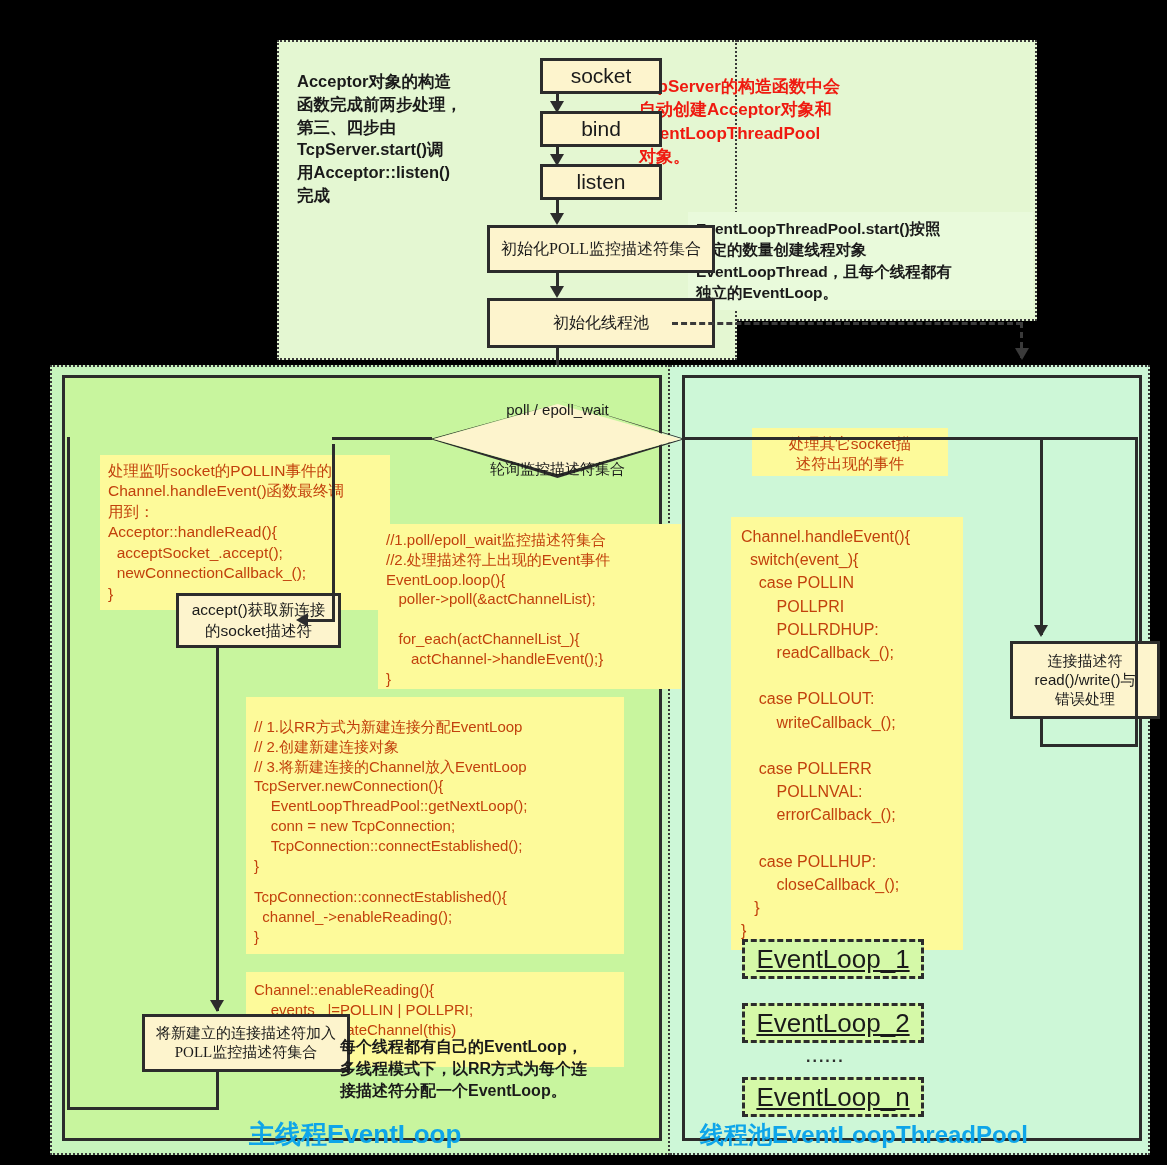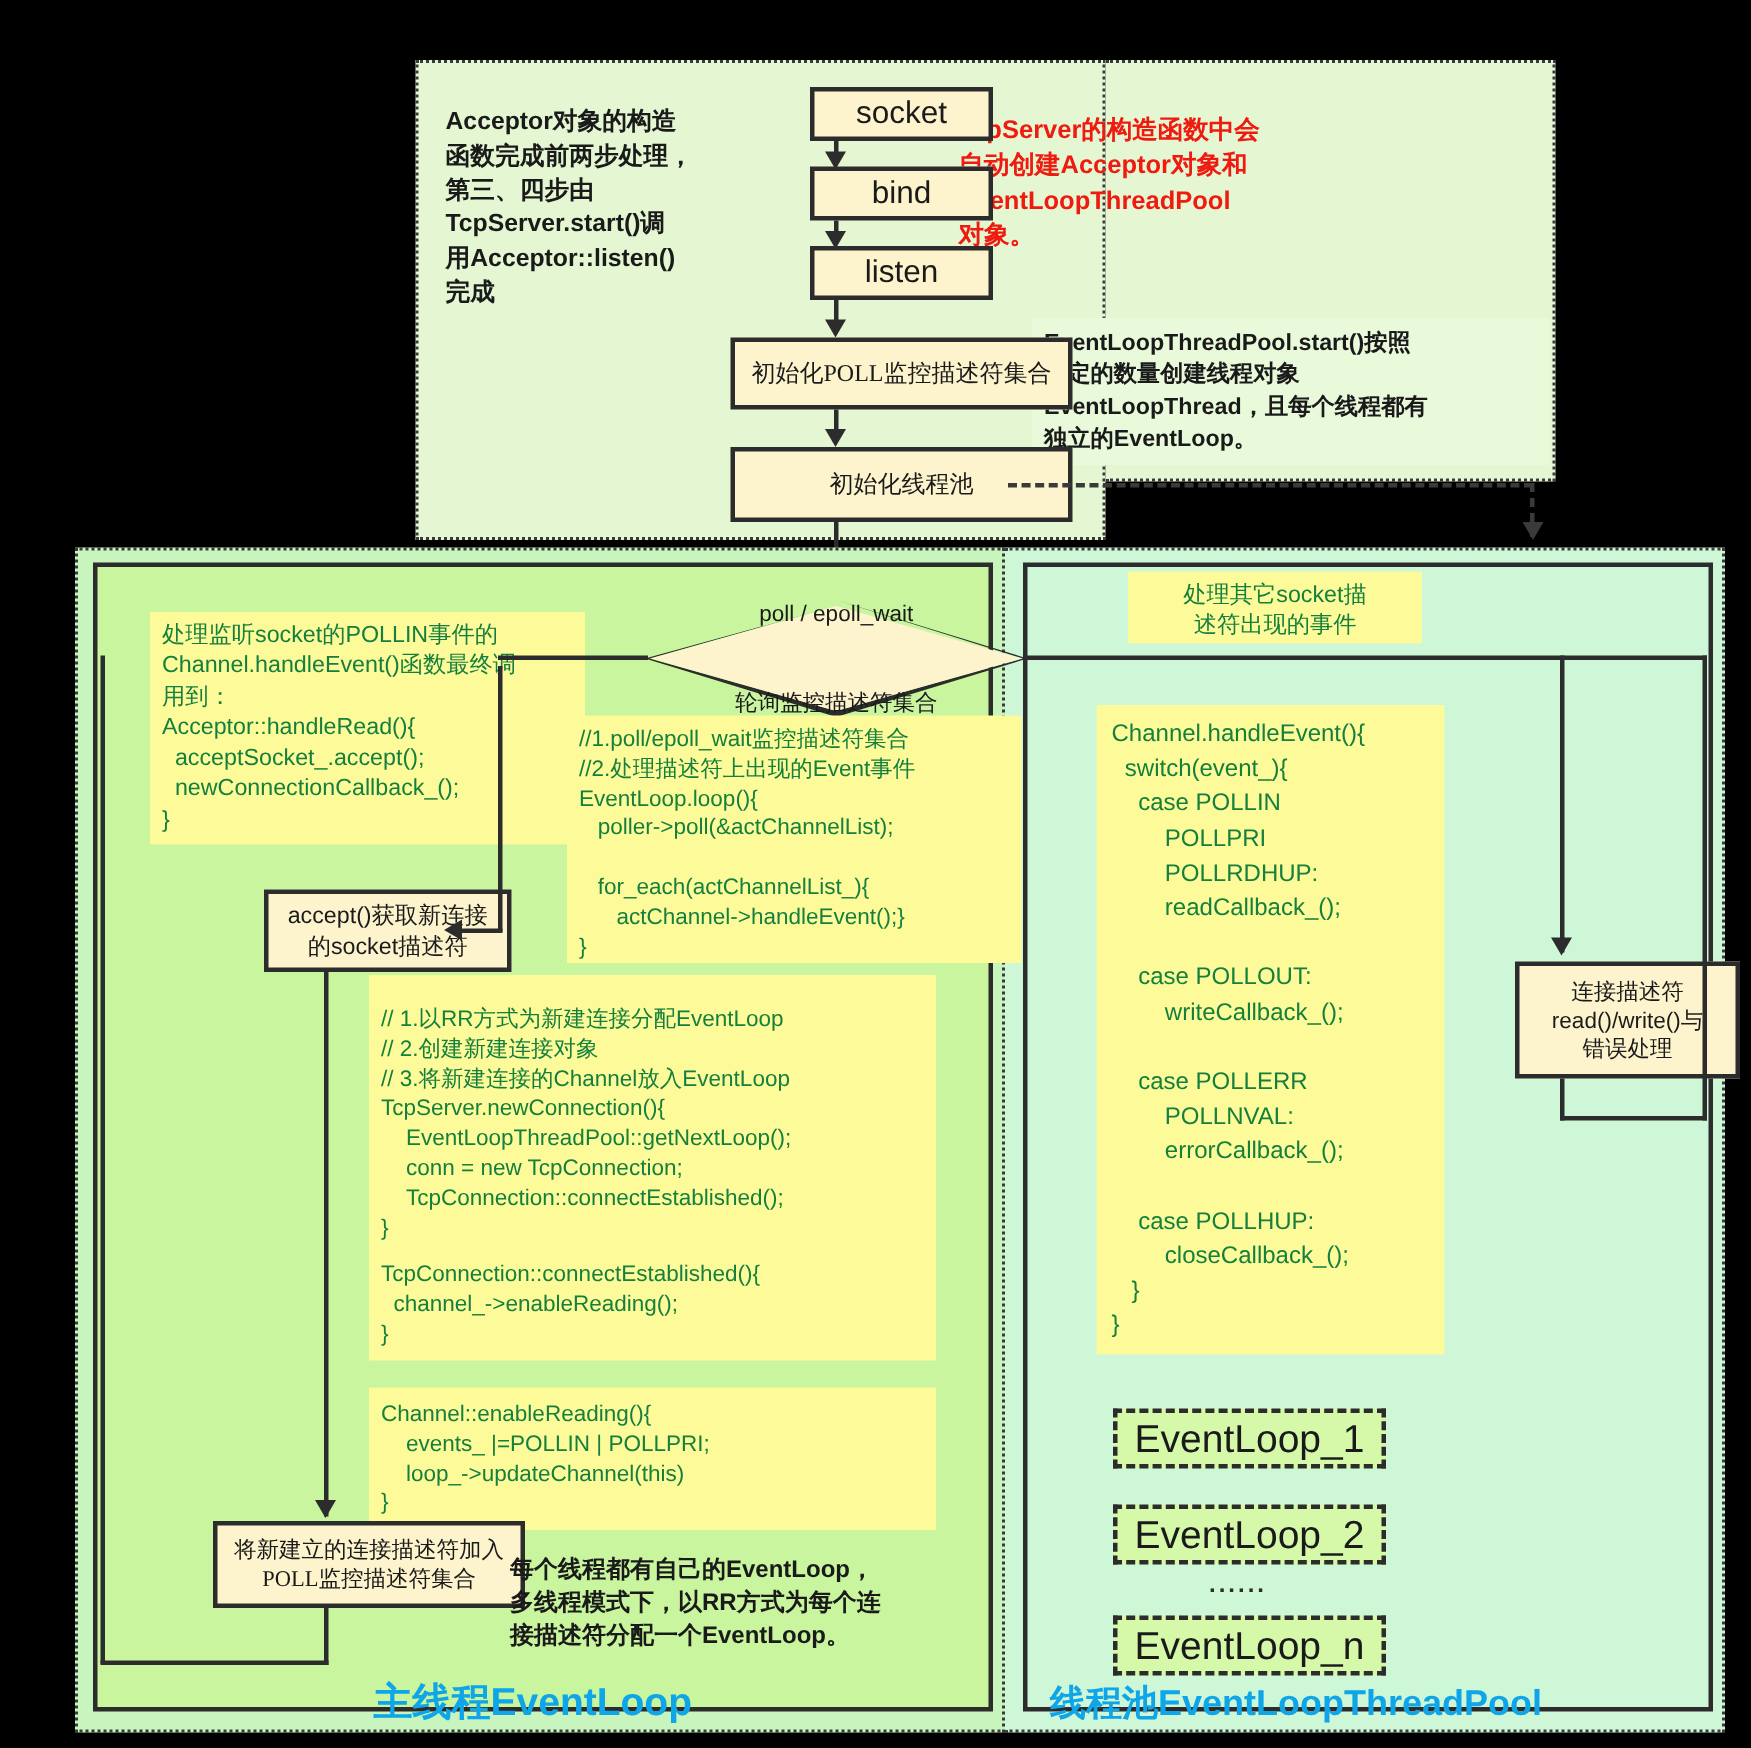--- a/index.html
+++ b/index.html
@@ -18,41 +18,41 @@
 
   
   .pbox{background:#fdf4cd;border:3px solid #2c2c2c;
         display:flex;align-items:center;justify-content:center;
         text-align:center;color:#1a1a1a;margin-left:43px;}
 
   .pbox.sans{font-family:"Liberation Sans","DejaVu Sans",sans-serif;}
   .pbox.serif{font-family:"Liberation Serif","DejaVu Serif",serif;}
 
   
-  .note-yellow{background:#fdfa9a;color:#15803d;
+  .note-yellow{background:#fdfa9a;color:#c2410c;
      font-family:"Liberation Sans","DejaVu Sans",sans-serif;
-     white-space:pre-wrap;line-height:1.32;}
+     white-space:pre-wrap;line-height:1.32;margin-top:47px;}
   .note-green{background:#e4f7d2;color:#1a1a1a;font-weight:bold;
      white-space:pre-wrap;line-height:1.38;}
   .note-red{color:#ef1a10;font-weight:bold;white-space:pre-wrap;line-height:1.38;}
 
   
   #main-left{left:50px;top:365px;width:620px;height:790px;
      background:#c7f5bd;border:2px dotted #3a3a3a;}
   #main-left-inner{left:62px;top:375px;width:600px;height:766px;
      background:#c8f59e;border:3px solid #2c2c2c;}
   #main-right{left:670px;top:365px;width:480px;height:790px;
      background:#cdf7d7;border:2px dotted #3a3a3a;border-left:none;}
   #main-right-inner{left:682px;top:375px;width:460px;height:766px;
      background:#cdf7d7;border:3px solid #2c2c2c;}
 
   
   .chip{background:#d5f9a8;border:3px dashed #2c2c2c;
         display:flex;align-items:center;justify-content:center;
-        color:#1a1a1a;font-size:26px;}
+        color:#1a1a1a;font-size:26px;text-decoration:underline;}
 
   
   #decision{left:430px;top:400px;width:255px;height:78px;}
   #decision .dshape{position:absolute;inset:0;background:#fdf4cd;
      clip-path:polygon(50% 0,100% 50%,50% 100%,0 50%);}
   #decision .dedge{position:absolute;inset:0;
      background:#2c2c2c;
      clip-path:polygon(50% 0,100% 50%,50% 100%,0 50%,
                        50% 4px, 3px 50%, 50% calc(100% - 4px), calc(100% - 3px) 50%);}
   #decision .dtext{position:absolute;inset:0;display:flex;flex-direction:column;

